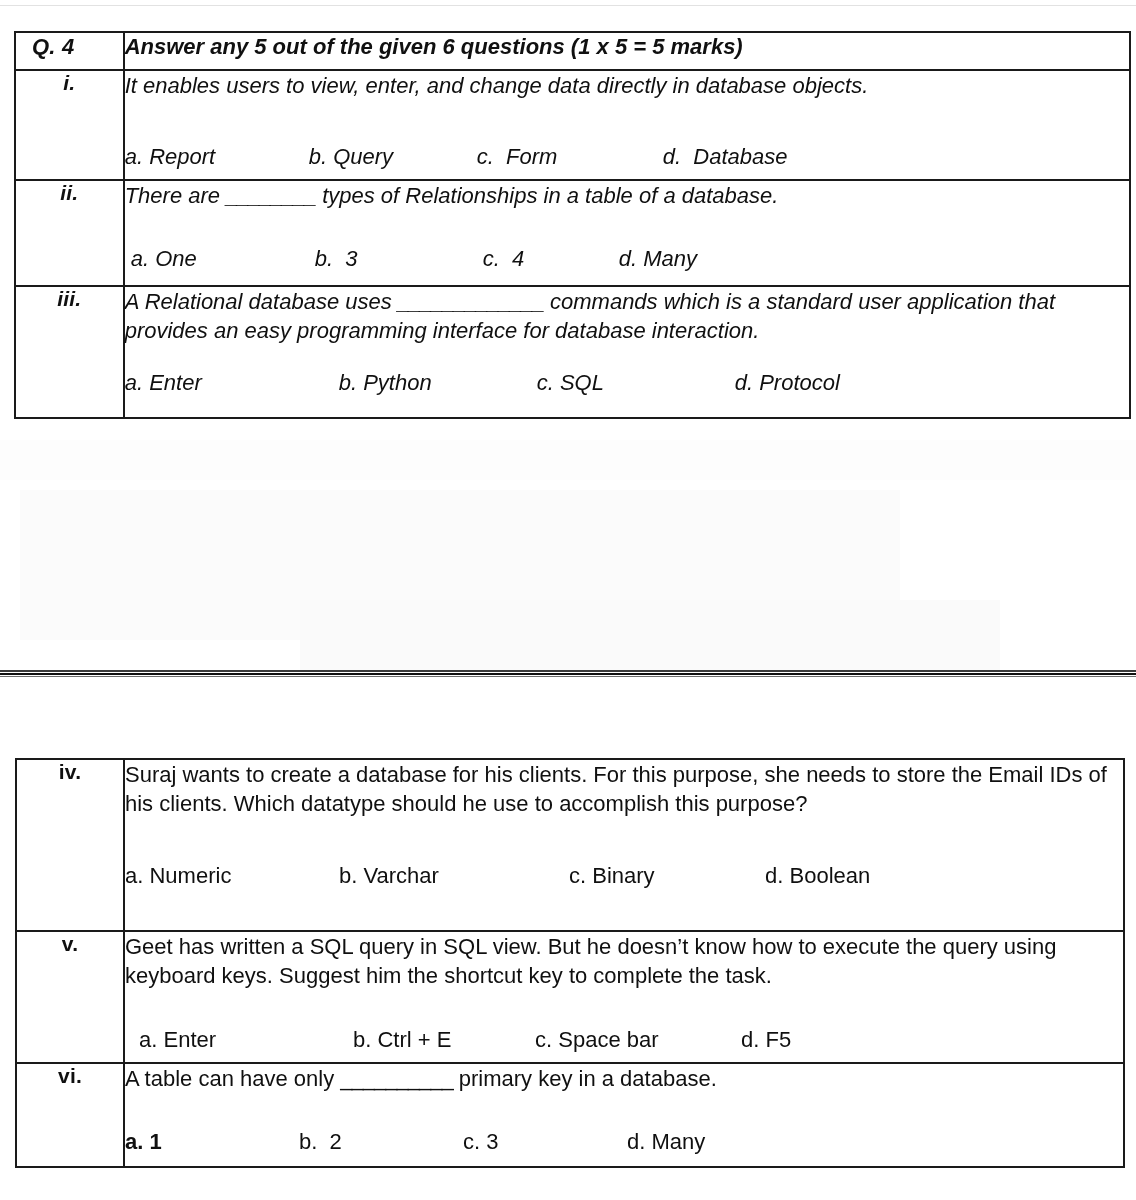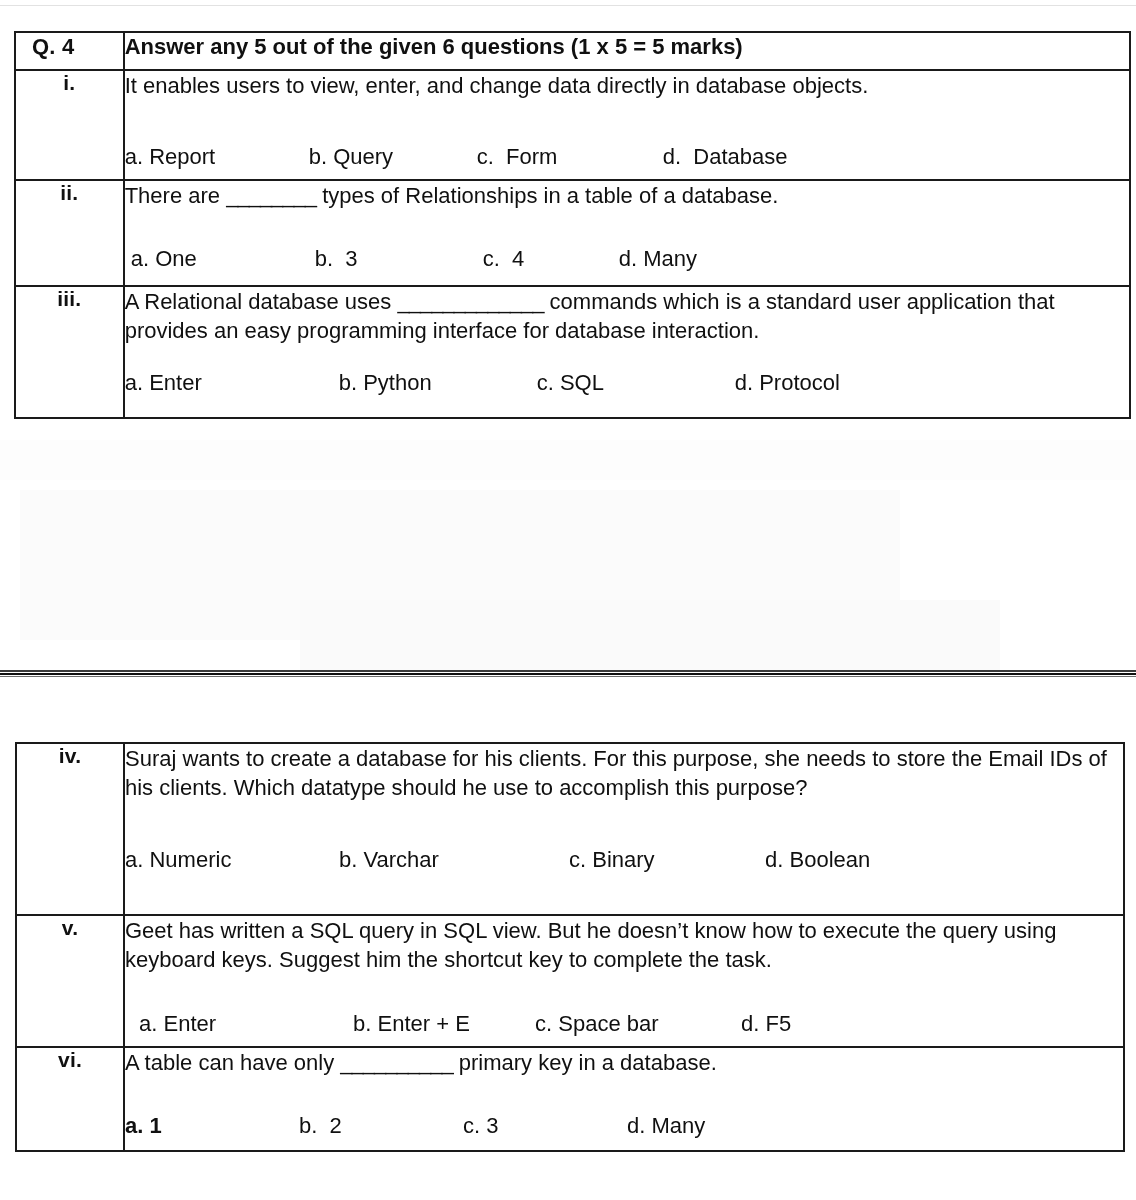--- a/index.html
+++ b/index.html
@@ -102,38 +102,38 @@
   .opt {
     position: absolute;
     top: 0;
     white-space: pre;
     font-size: 22px;
   }
 
   
   #table-q4 { top: 31px; left: 14px; }
   
-  #table-q4-cont { top: 742px; left: 15px; }
+  #table-q4-cont { top: 758px; left: 15px; }
 
   
   .smudge {
     position: absolute;
     background: #fbfbfb;
     pointer-events: none;
   }
   .smudge.s1 { left: 20px;  top: 490px; width: 880px;  height: 150px; }
   .smudge.s2 { left: 300px; top: 600px; width: 700px;  height: 70px;  background:#fafafa; }
   .smudge.s3 { left: 0px;   top: 440px; width: 1136px; height: 40px;  background:#fdfdfd; }
 </style>
 </head>
 <body>
 
 <div class="top-scan-line"></div>
 
-<table class="qtable" id="table-q4" style="width: 1117px;">
+<table class="qtable" id="table-q4" style="width: 1117px; font-style: italic;">
   <colgroup>
       <col class="col-label">
       <col class="col-body">
     </colgroup>
   <tbody>
 
     <tr style="height: 38px;">
       <td class="label-cell head-cell" style="text-align:left;padding-left:16px;">Q. 4</td>
       <td class="head-cell">Answer any 5 out of the given 6 questions (1 x 5 = 5 marks)</td>
     </tr>
@@ -208,21 +208,21 @@
         </span>
       </td>
     </tr>
 
     <tr style="height: 132px;">
       <td class="label-cell">v.</td>
       <td class="body-cell">
         <span class="stem">Geet has written a SQL query in SQL view. But he doesn’t know how to execute the query using keyboard keys. Suggest him the shortcut key to complete the task.</span>
         <span class="options pad-md">
           <span class="opt" style="left:14px;"><span>a.</span> <span>Enter</span></span>
-          <span class="opt" style="left:228px;"><span>b.</span> <span>Enter + E</span></span>
+          <span class="opt" style="left:228px;"><span>b.</span> <span>Ctrl + E</span></span>
           <span class="opt" style="left:410px;"><span>c.</span> <span>Space bar</span></span>
           <span class="opt" style="left:616px;"><span>d.</span> <span>F5</span></span>
         </span>
       </td>
     </tr>
 
     <tr style="height: 104px;">
       <td class="label-cell">vi.</td>
       <td class="body-cell">
         <span class="stem"><span>A table can have only </span><span class="blank">__________</span><span> primary key in a database.</span></span>

